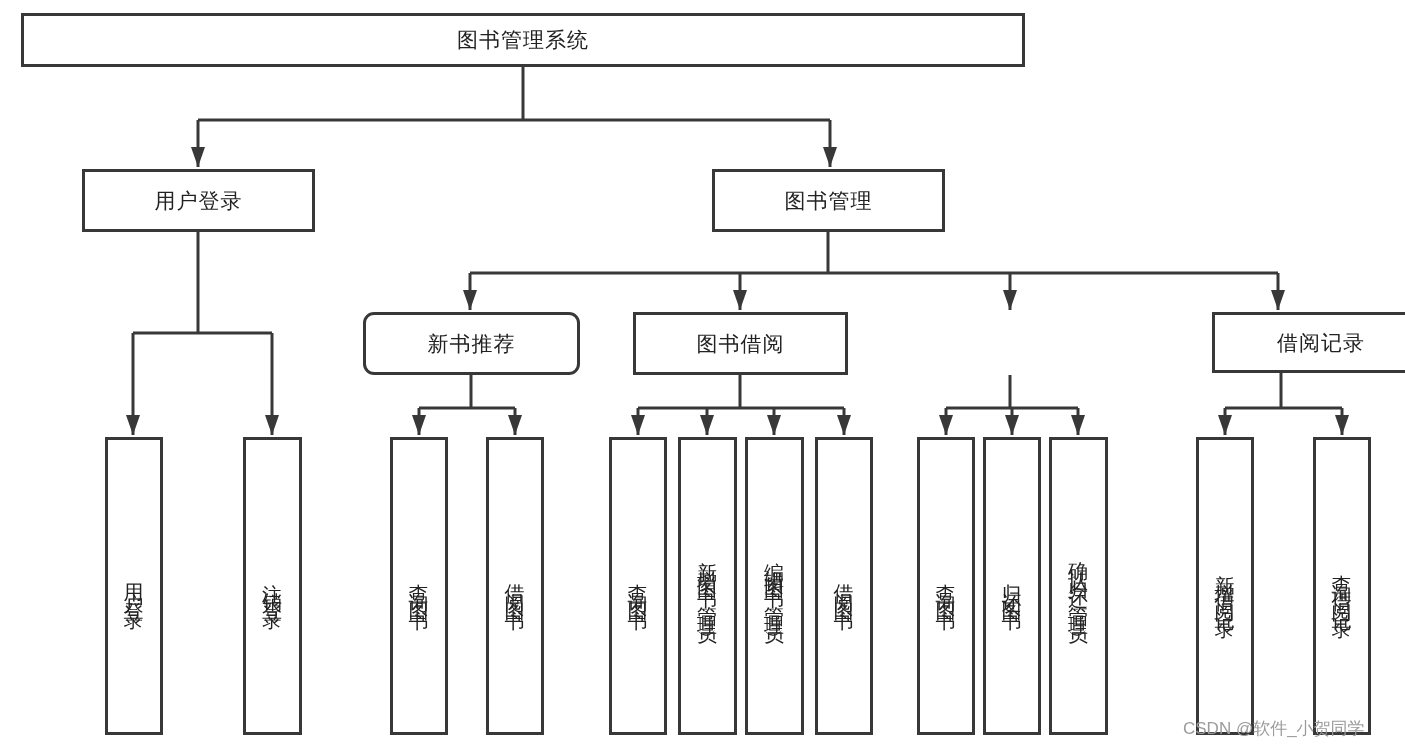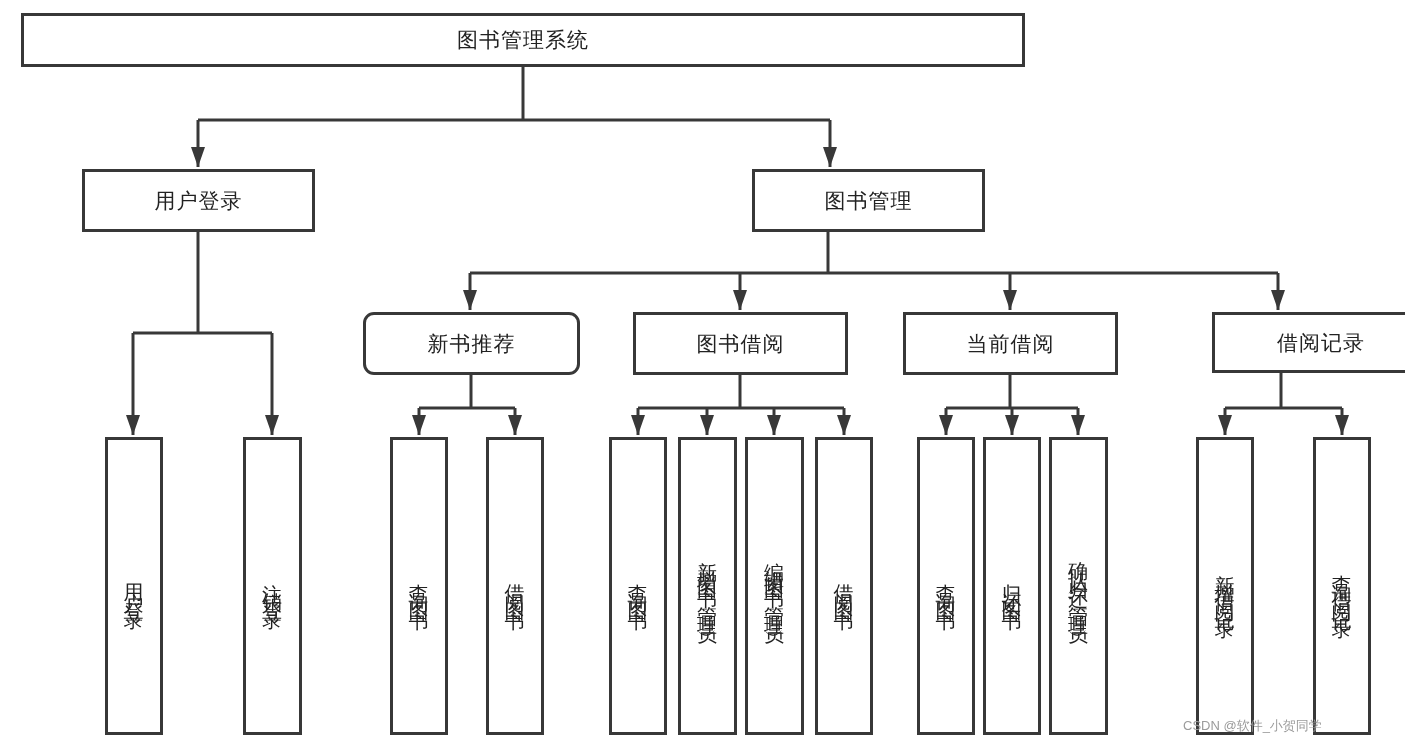--- a/index.html
+++ b/index.html
@@ -34,21 +34,21 @@
   .v .v-text{
     writing-mode:vertical-rl;
     font-size:20px;
     letter-spacing:9px;
     line-height:1;
     white-space:nowrap;
   }
   .watermark{
     position:absolute;
     left:1183px;top:717px;
-    font-size:13px;
+    font-size:17px;
     color:var(--wm);
     z-index:3;
     white-space:nowrap;
   }
 </style>
 </head>
 <body>
 
 <div class="stage">
 
@@ -114,32 +114,29 @@
     </g>
   </svg>
 
   <div class="node" style="left:21px;top:13px;width:1004px;height:54px;">
     <span class="h-label">图书管理系统</span>
   </div>
 
   <div class="node" style="left:82px;top:169px;width:233px;height:63px;">
     <span class="h-label">用户登录</span>
   </div>
-  <div class="node" style="left:712px;top:169px;width:233px;height:63px;margin-left:40px;">
+  <div class="node" style="left:712px;top:169px;width:233px;height:63px;">
     <span class="h-label">图书管理</span>
   </div>
 
   <div class="node" style="left:363px;top:312px;width:217px;height:63px;border-radius:11px;">
     <span class="h-label">新书推荐</span>
   </div>
   <div class="node" style="left:633px;top:312px;width:215px;height:63px;font-family:Liberation Mono, monospace;">
     <span class="h-label">图书借阅</span>
-  </div>
-  <div class="node" style="left:903px;top:312px;width:215px;height:63px;">
-    <span class="h-label">当前借阅</span>
   </div>
   <div class="node" style="left:1172px;top:312px;width:218px;height:61px;margin-left:40px;">
     <span class="h-label">借阅记录</span>
   </div>
 
   <div class="node v" style="left:105px;top:437px;width:58px;height:298px;">
     <span class="v-text">用户登录</span>
   </div>
   <div class="node v" style="left:243px;top:437px;width:59px;height:298px;">
     <span class="v-text">注销登录</span>

